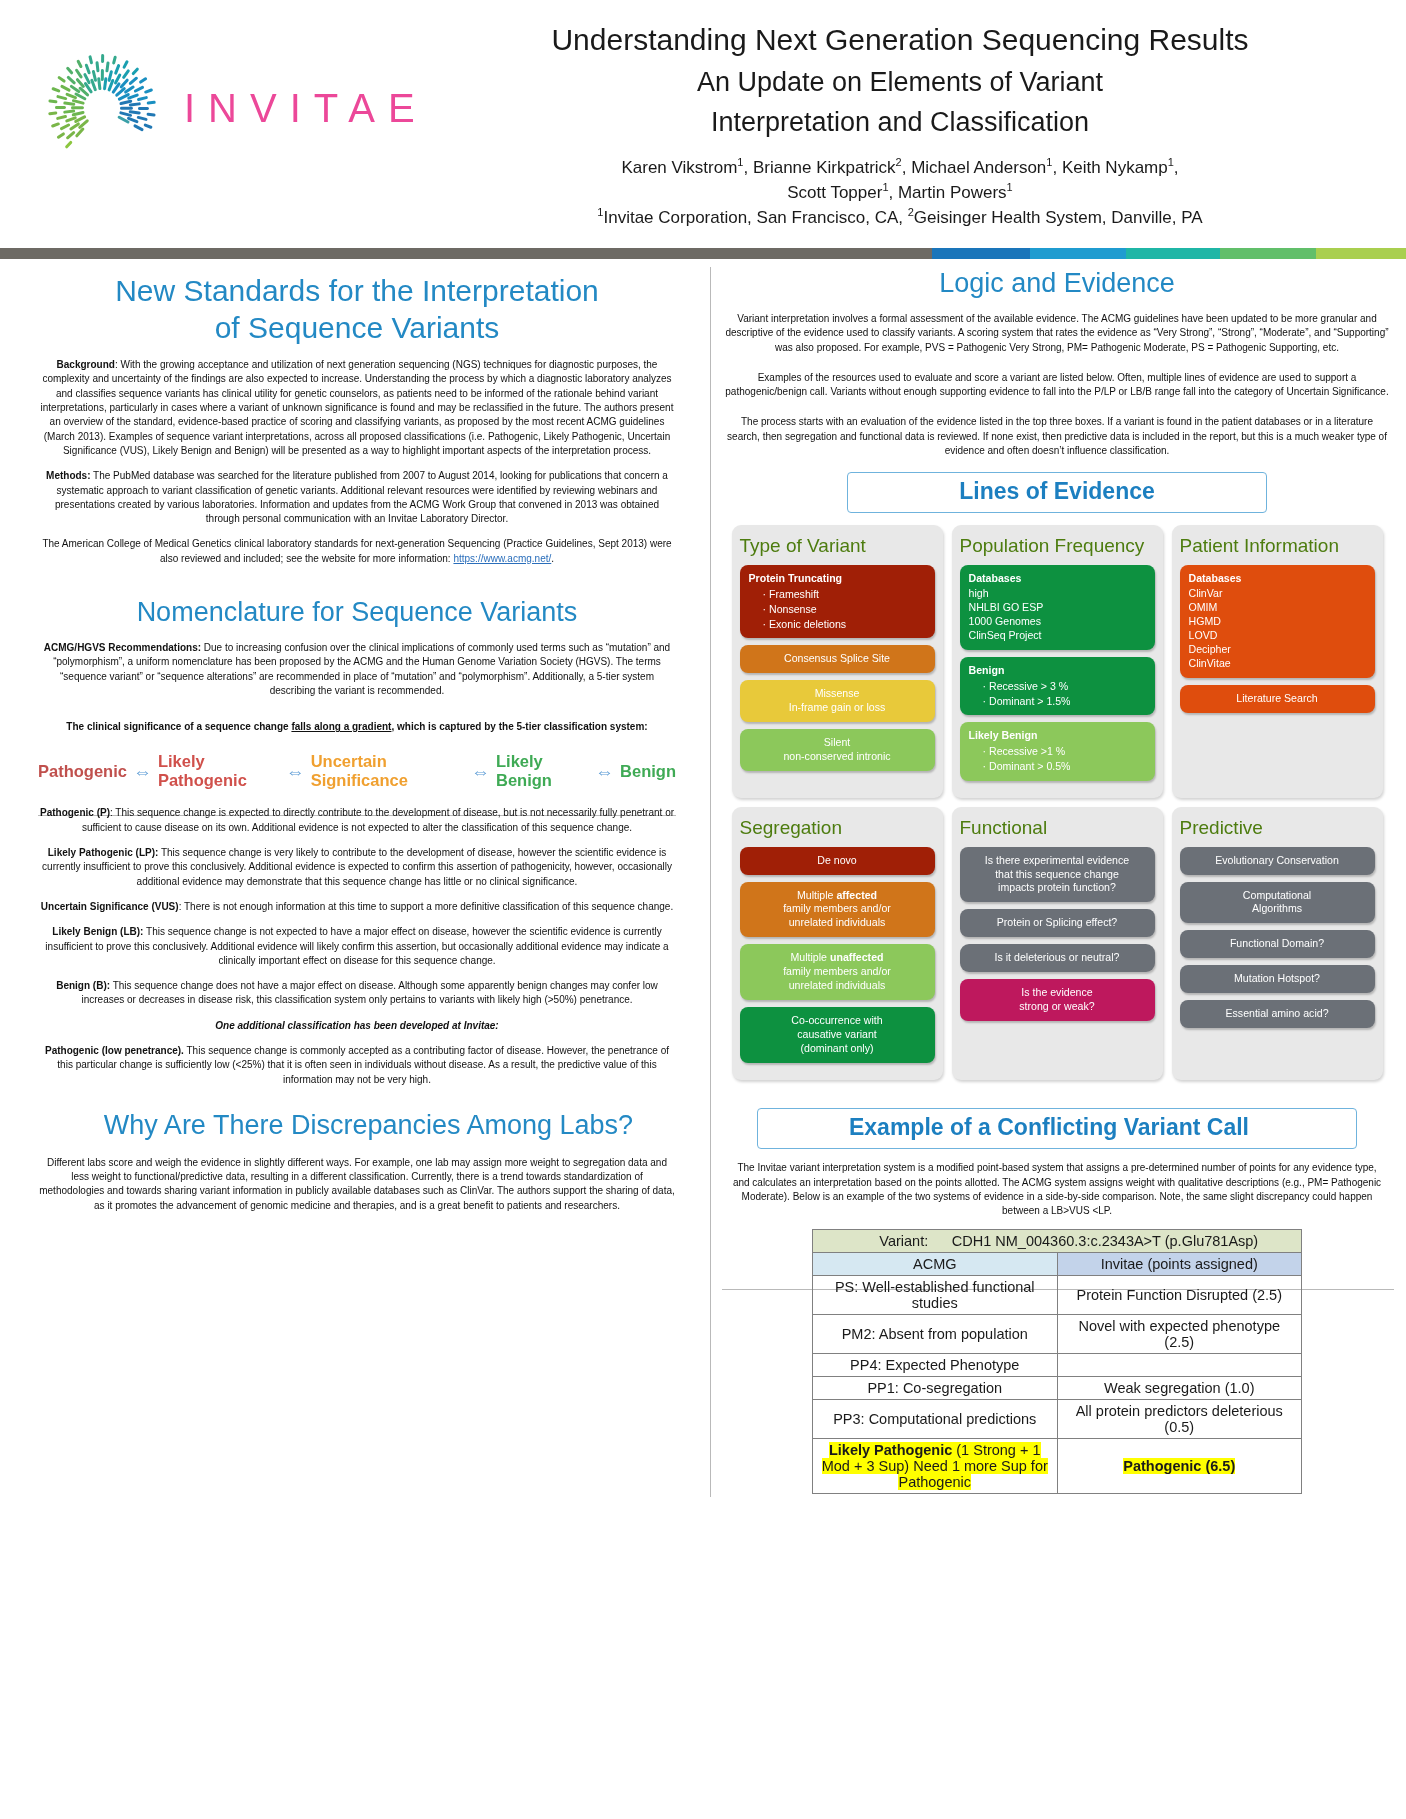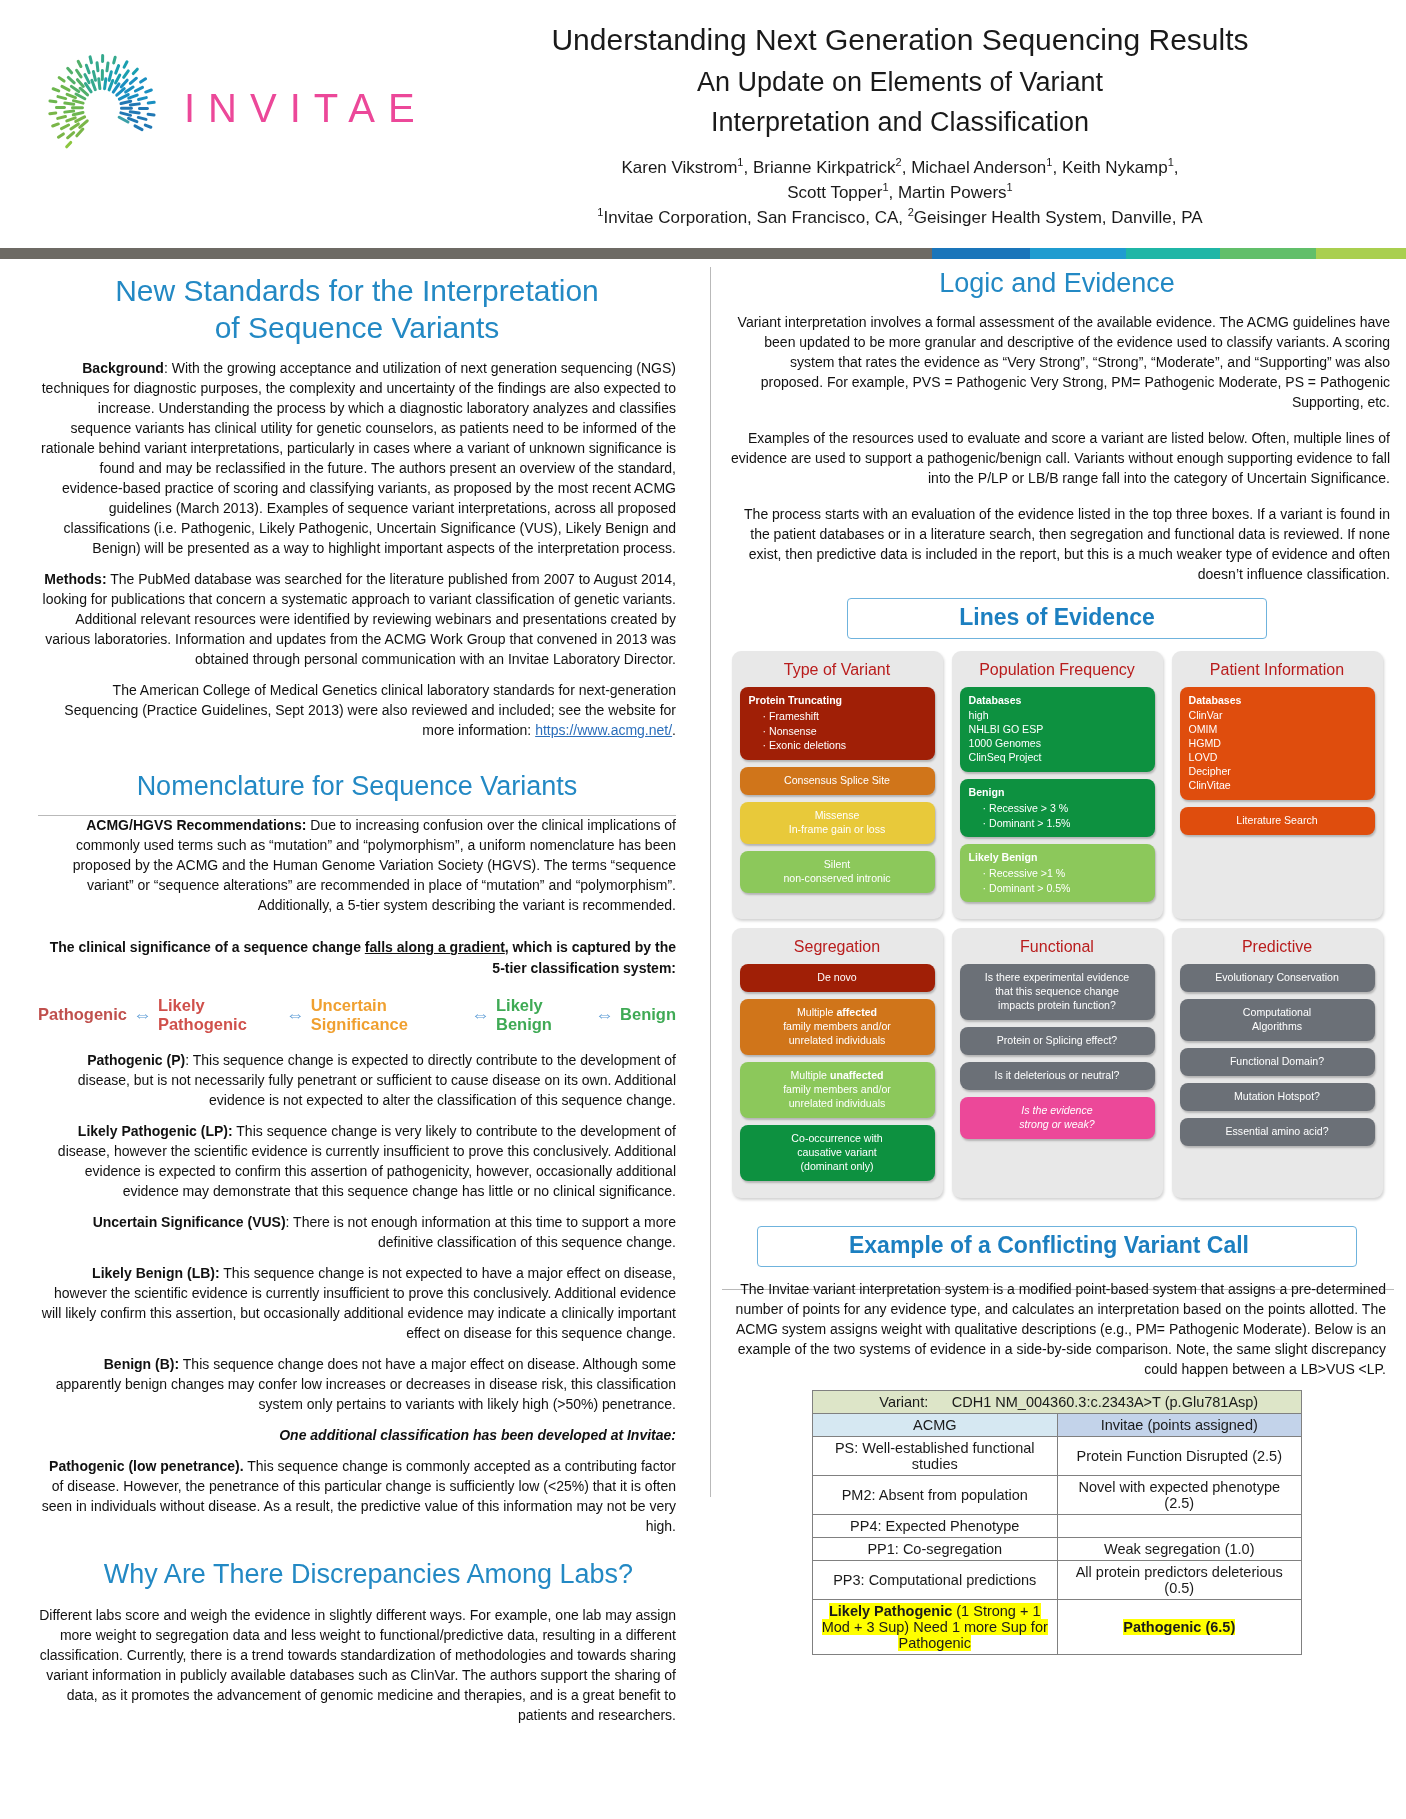--- a/index.html
+++ b/index.html
@@ -38,21 +38,21 @@
   .vdiv { position:absolute; left:710px; top:8px; width:1px; height:1230px; background:#b9b9b9; }
   .hdiv-left  { position:absolute; left:38px; top:556px; width:638px; height:1px; background:#b9b9b9; }
   .hdiv-right { position:absolute; left:722px; top:1030px; width:672px; height:1px; background:#b9b9b9; }
 
   h2.section {
     color:#2389c4; font-weight:400; text-align:center; line-height:1.22;
     font-size:30px; margin:4px 0 12px 0;
   }
   h2.section.small { font-size:27px; }
   p.body {
-    font-size:14px; line-height:1.43; margin:0 0 11px 0; text-align:right; color:#111;
+    font-size:10px; line-height:1.43; margin:0 0 11px 0; text-align:center; color:#111;
   }
   p.body b { font-weight:bold; }
   p.body i { font-style:italic; }
   .lnk { color:#2a6ebb; text-decoration:underline; }
   .tight { margin-bottom:0; }
 
   
   .grad-line {
     display:flex; align-items:center; justify-content:space-between; gap:4px;
     font-size:16.5px; font-weight:bold; margin:18px 0 16px 0; flex-wrap:nowrap;
@@ -70,21 +70,21 @@
     width:420px; margin: 14px auto 12px auto; padding:5px 0 7px 0;
   }
   .loe-title-box h3 { margin:0; text-align:center; color:#1c7fc0; font-size:23px; font-weight:bold;}
 
   .evidence-grid { display:flex; gap:9px; justify-content:center; }
   .ev-card {
     background:#e8e8e8; border-radius:9px; width:211px; padding:7px 8px 10px 8px;
     box-shadow: 1px 2px 3px rgba(0,0,0,0.18);
   }
   .ev-card.tall { min-height:255px; }
-  .ev-card h4 { margin:3px 0 8px 0; text-align:center; font-size:16px; font-weight:400; color:#b91c1c;}
+  .ev-card h4 { margin:3px 0 8px 0; font-size:19px; font-weight:400; color:#4d7c0f;}
   .pill {
     border-radius:8px; color:#ffffff; font-size:10.6px; line-height:1.32;
     padding:7px 9px; margin-bottom:7px; text-align:center;
     box-shadow: 1px 2px 2px rgba(0,0,0,0.22);
   }
   .pill.left { text-align:left; }
   .pill b { font-weight:bold; }
   .pill .hd { font-weight:bold; display:block; margin-bottom:1px; }
   .pill ul { margin:0; padding-left:14px; list-style:none; }
   .pill ul li:before { content:"·  "; }
@@ -418,21 +418,21 @@
             <div>Is there experimental evidence</div>
             <div>that this sequence change</div>
             <div>impacts protein function?</div>
           </div>
           <div class="pill" style="background: rgb(107, 112, 119);">
             <div>Protein or Splicing effect?</div>
           </div>
           <div class="pill" style="background: rgb(107, 112, 119); border-radius: 9px;">
             <div>Is it deleterious or neutral?</div>
           </div>
-          <div class="pill" style="background: #ec4899; font-style: italic;">
+          <div class="pill" style="background: #be185d;">
             <div>Is the evidence</div>
             <div>strong or weak?</div>
           </div>
         </div>
         <div class="ev-card tall">
           <h4>Predictive</h4>
           <div class="pill" style="background: rgb(107, 112, 119);">
             <div>Evolutionary Conservation</div>
           </div>
           <div class="pill" style="background: rgb(107, 112, 119);">

